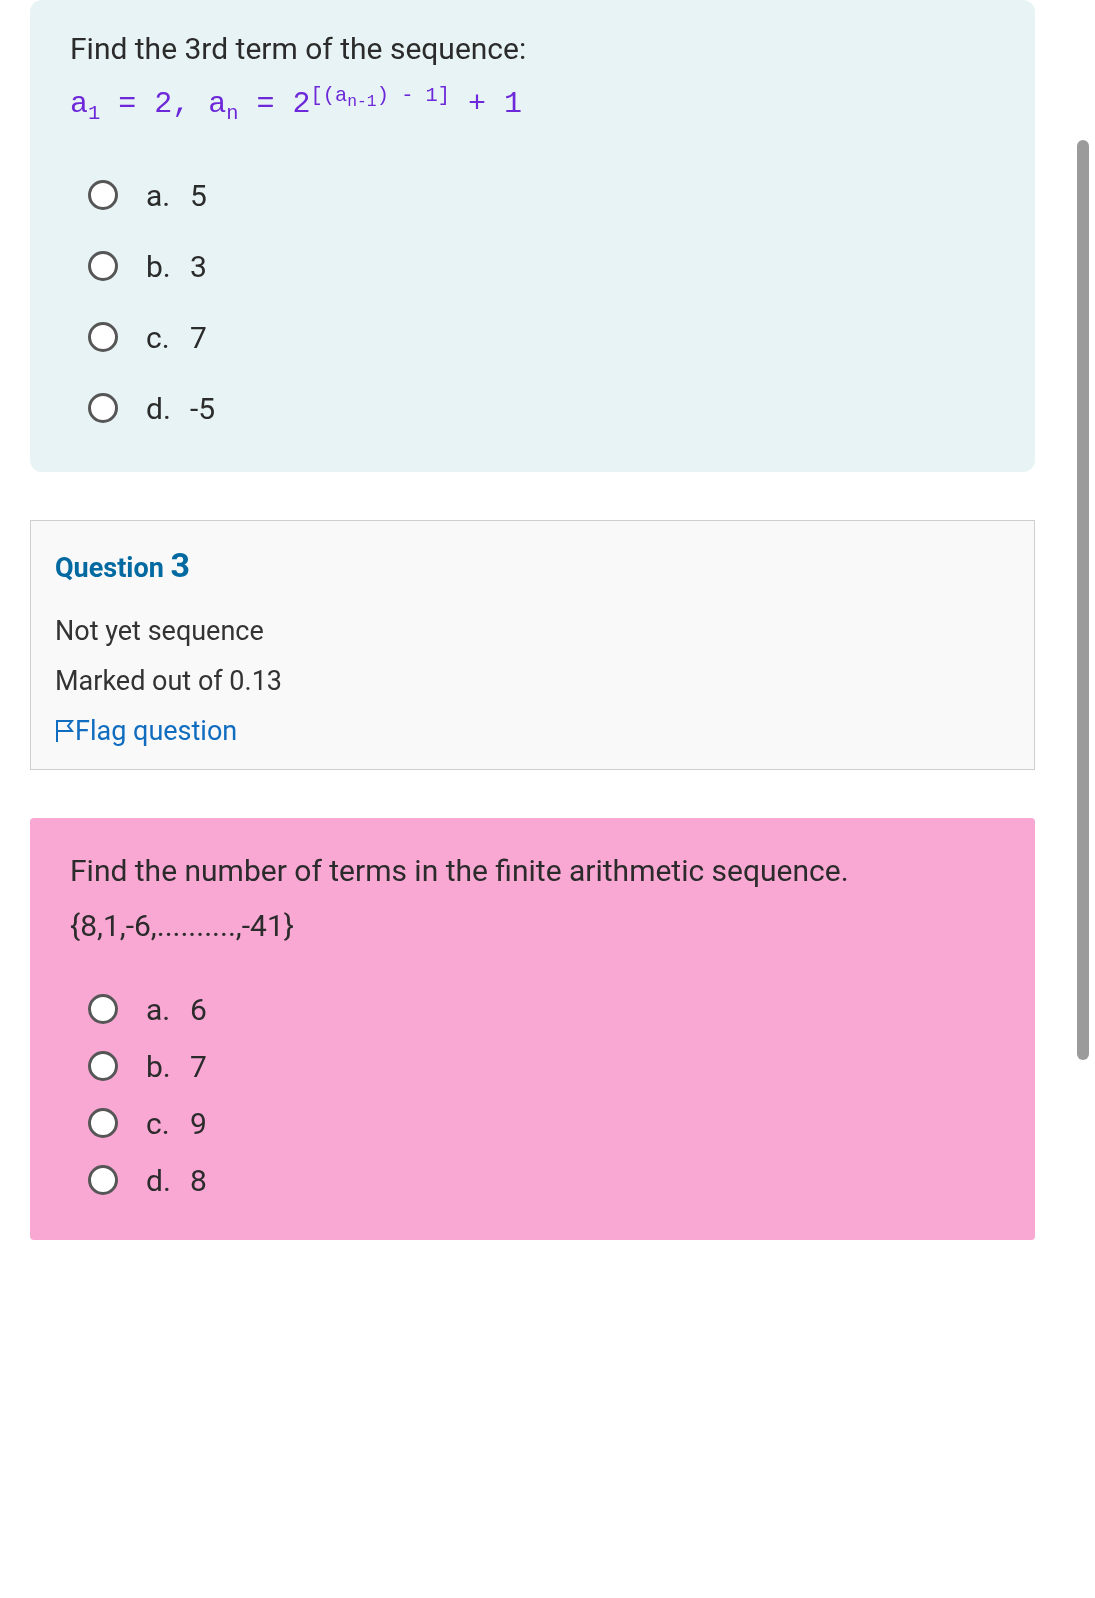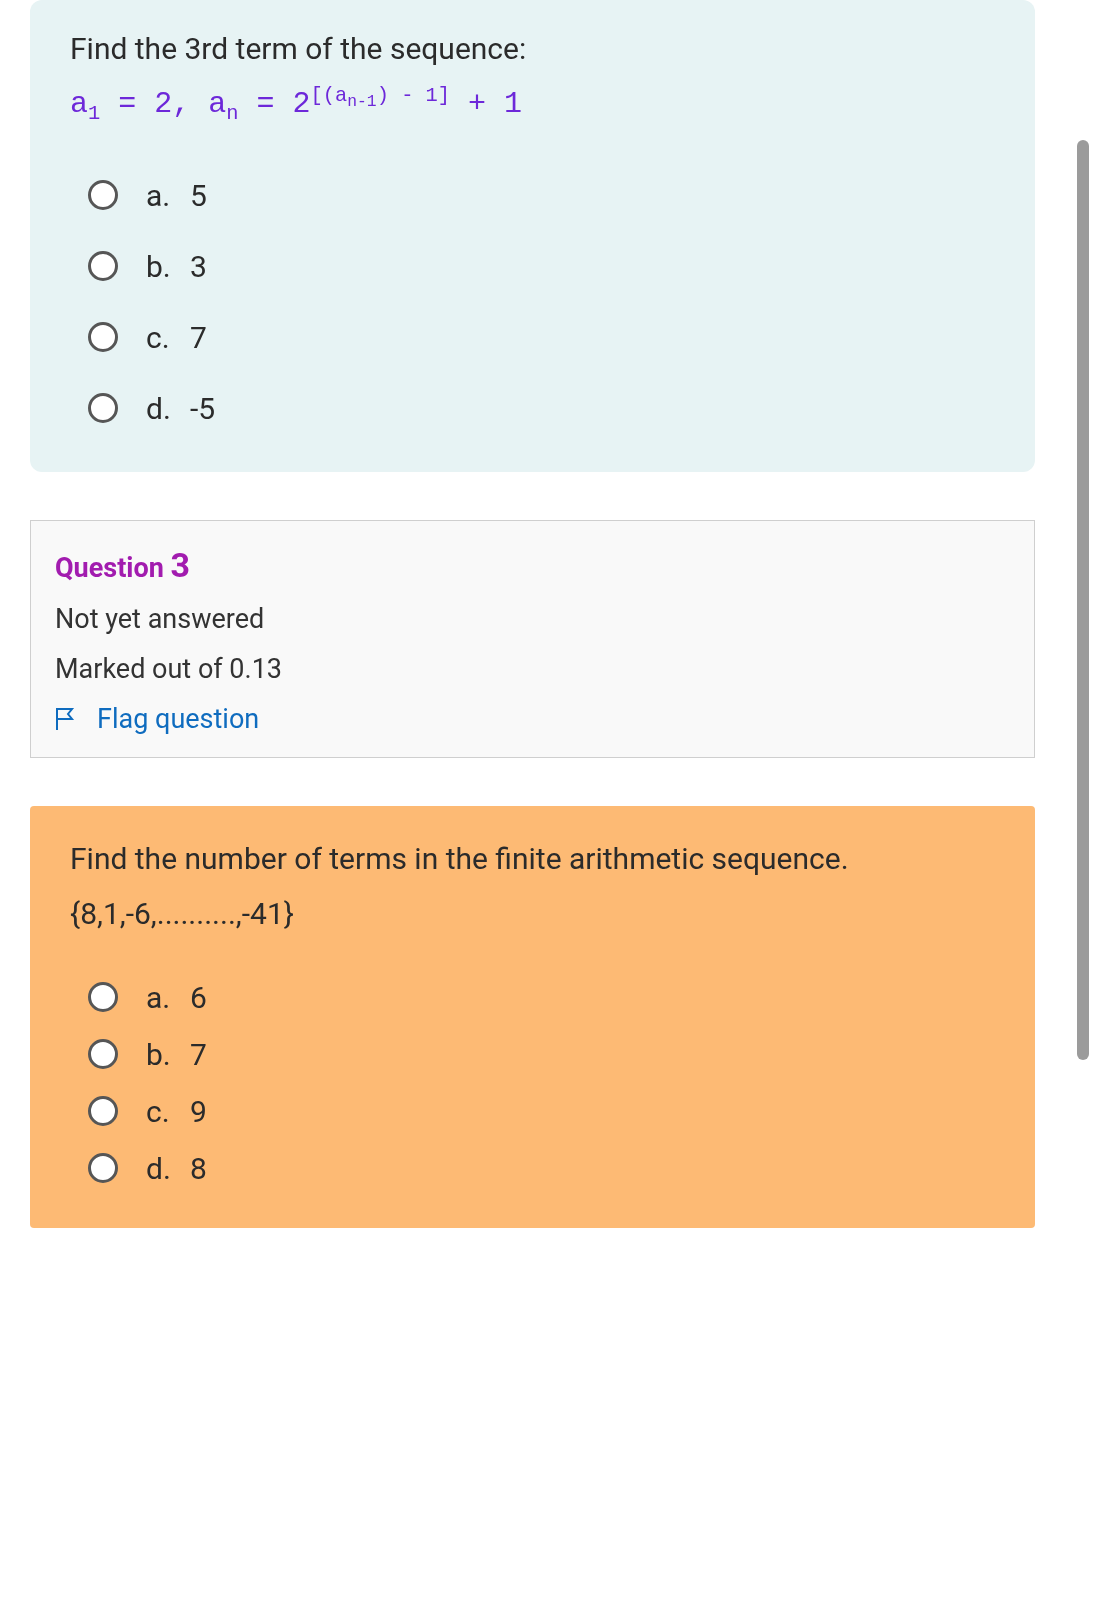--- a/index.html
+++ b/index.html
@@ -64,61 +64,61 @@
     color: #2b2b2b;
   }
   .question-info {
     border: 1px solid #cfcfcf;
     background: #f9f9f9;
     padding: 24px 24px 22px 24px;
     margin-bottom: 48px;
   }
   .qnum-line {
     font-size: 27px;
-    color: #a21caf;
-    margin-bottom: 18px;
+    color: #0369a1;
+    margin-bottom: 30px;
   }
   .qnum-line b { font-weight: 700; }
   .qnum-big { font-size: 34px; font-weight: 700; }
   .state-line {
     font-size: 27px;
     color: #333;
     margin-bottom: 18px;
   }
   .mark-line {
     font-size: 27px;
     color: #333;
     margin-bottom: 18px;
   }
   .flag-line {
     font-size: 27px;
     color: #0f6cbf;
     display: flex;
     align-items: center;
-    gap: 22px;
+    gap: 0;
     cursor: pointer;
   }
   .flag-icon {
     width: 20px;
     height: 24px;
     position: relative;
     display: inline-block;
   }
   .flag-icon svg { display:block; }
   .scrollbar {
     position: absolute;
     right: 6px;
     top: 140px;
     width: 12px;
     height: 920px;
     background: #9b9b9b;
     border-radius: 6px;
   }
   .q3-body {
-    background: #fdba74;
+    background: #f9a8d4;
     padding: 30px 40px 20px 40px;
     border-radius: 4px;
   }
   .q3-body .options { margin-top: 44px; }
   .q3-body .opt-row { margin-bottom: 22px; }
 </style>
 </head>
 <body>
 
 <div class="content-wrap">
@@ -150,21 +150,21 @@
         <div class="opt-label">d.</div>
         <div class="opt-text">-5</div>
       </div>
     </div>
   </div>
 
   <div class="question-info">
     <div class="qnum-line">
       <b>Question </b><span class="qnum-big">3</span>
     </div>
-    <div class="state-line">Not yet answered</div>
+    <div class="state-line">Not yet sequence</div>
     <div class="mark-line">Marked out of 0.13</div>
     <div class="flag-line">
       <span class="flag-icon">
         <svg width="20" height="24" viewBox="0 0 20 24">
           <path d="M2 1 L2 23" stroke="#0f6cbf" stroke-width="2" fill="none"></path>
           <path d="M2 2 L17 2 L13 7 L17 12 L2 12 Z" fill="none" stroke="#0f6cbf" stroke-width="2"></path>
         </svg>
       </span>
       <span>Flag question</span>
     </div>

